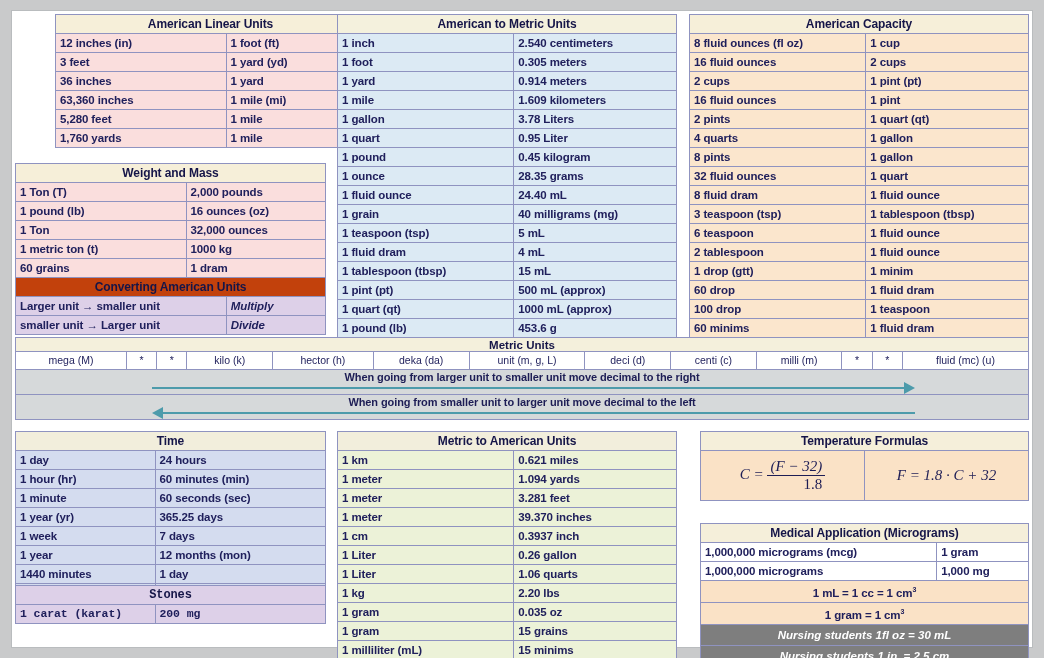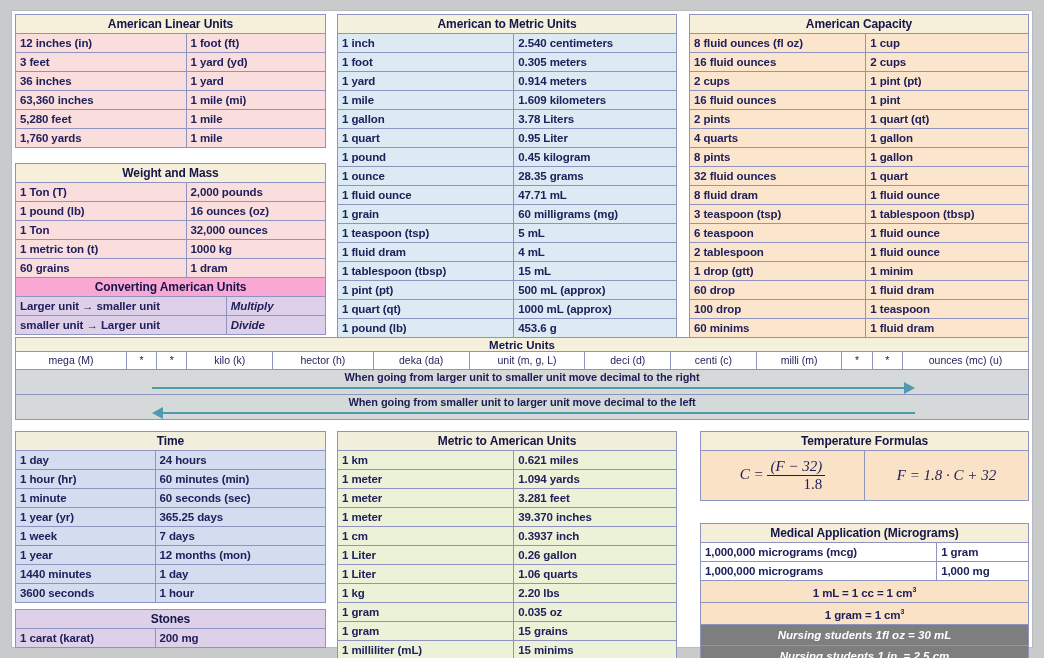--- a/index.html
+++ b/index.html
@@ -42,21 +42,21 @@
     font-size: 12px;
     color: #151548;
   }
   .bg-pink    { background: #fadedd; }
   .bg-pinkhdr { background: #f6efd9; }
   .bg-blue    { background: #dceaf4; }
   .bg-bluehdr { background: #f4f1dd; }
   .bg-peach   { background: #fbe6cd; }
   .bg-peachhd { background: #f6efd9; }
   .bg-lav     { background: #ddd0e8; }
-  .bg-lavhdr  { background: #f9a8d4; }
+  .bg-lavhdr  { background: #c2410c; }
   .bg-periw   { background: #d4dcef; }
   .bg-periwh  { background: #f2eedc; }
   .bg-green   { background: #ecf2d8; }
   .bg-greenh  { background: #f2eedc; }
   .bg-orange  { background: #fae2c6; }
   .bg-orangeh { background: #f5efda; }
   .bg-white   { background: #ffffff; }
 
   
   .region { position: absolute; }
@@ -148,21 +148,21 @@
   }
   sup { font-size: 7px; vertical-align: super; }
   .ital { font-style: italic; }
 </style>
 </head>
 <body>
 
 <div id="sheet">
 
   <div class="region" style="left:3px; top:3px; width:311px;">
-    <table class="grid" style="width:100%;">
+    <table class="grid" style="width:100%;margin-left:40px;">
       <colgroup>
           <col style="width:55%">
           <col style="width:45%">
         </colgroup>
       <tbody>
           <tr>
             <td class="cell hdr bg-pinkhdr" colspan="2">American Linear Units</td>
           </tr>
       <tr>
             <td class="cell bg-pink">12 inches (in)</td>
@@ -285,25 +285,25 @@
       <tr>
             <td class="cell bg-blue">1 pound</td>
             <td class="cell bg-blue">0.45 kilogram</td>
           </tr>
       <tr>
             <td class="cell bg-blue">1 ounce</td>
             <td class="cell bg-blue">28.35 grams</td>
           </tr>
       <tr>
             <td class="cell bg-blue">1 fluid ounce</td>
-            <td class="cell bg-blue">47.71 mL</td>
+            <td class="cell bg-blue">24.40 mL</td>
           </tr>
       <tr>
             <td class="cell bg-blue">1 grain</td>
-            <td class="cell bg-blue">60 milligrams (mg)</td>
+            <td class="cell bg-blue">40 milligrams (mg)</td>
           </tr>
       <tr>
             <td class="cell bg-blue">1 teaspoon (tsp)</td>
             <td class="cell bg-blue">5 mL</td>
           </tr>
       <tr>
             <td class="cell bg-blue">1 fluid dram</td>
             <td class="cell bg-blue">4 mL</td>
           </tr>
       <tr>
@@ -429,21 +429,21 @@
         <td class="prefix-cell">*</td>
         <td class="prefix-cell">kilo  (k)</td>
         <td class="prefix-cell">hector (h)</td>
         <td class="prefix-cell">deka (da)</td>
         <td class="prefix-cell">unit  (m, g, L)</td>
         <td class="prefix-cell">deci  (d)</td>
         <td class="prefix-cell">centi  (c)</td>
         <td class="prefix-cell">milli (m)</td>
         <td class="prefix-cell">*</td>
         <td class="prefix-cell">*</td>
-        <td class="prefix-cell">ounces (mc) (u)</td>
+        <td class="prefix-cell">fluid (mc) (u)</td>
       </tr>
     </tbody>
       </table>
 
     <div class="arrow-band">
       <div class="arrow-text">When going from larger unit to smaller unit move decimal to the right</div>
       <div class="arrow-line" style="left:136px; width:752px;"></div>
       <div class="arrow-head head-right" style="left:888px;"></div>
     </div>
 
@@ -493,21 +493,21 @@
             <td class="cell bg-periw">1 day</td>
           </tr>
       <tr>
             <td class="cell bg-periw">3600 seconds</td>
             <td class="cell bg-periw">1 hour</td>
           </tr>
     </tbody>
       </table>
   </div>
 
-  <div class="region" style="left:3px; top:598px; width:311px;">
+  <div class="region" style="left:3px; top:574px; width:311px;font-family:Liberation Mono, monospace;">
     <table class="grid" style="width:100%;">
       <colgroup>
           <col style="width:45%">
           <col style="width:55%">
         </colgroup>
       <tbody>
           <tr>
             <td class="cell hdr bg-lav" colspan="2">Stones</td>
           </tr>
       <tr>

